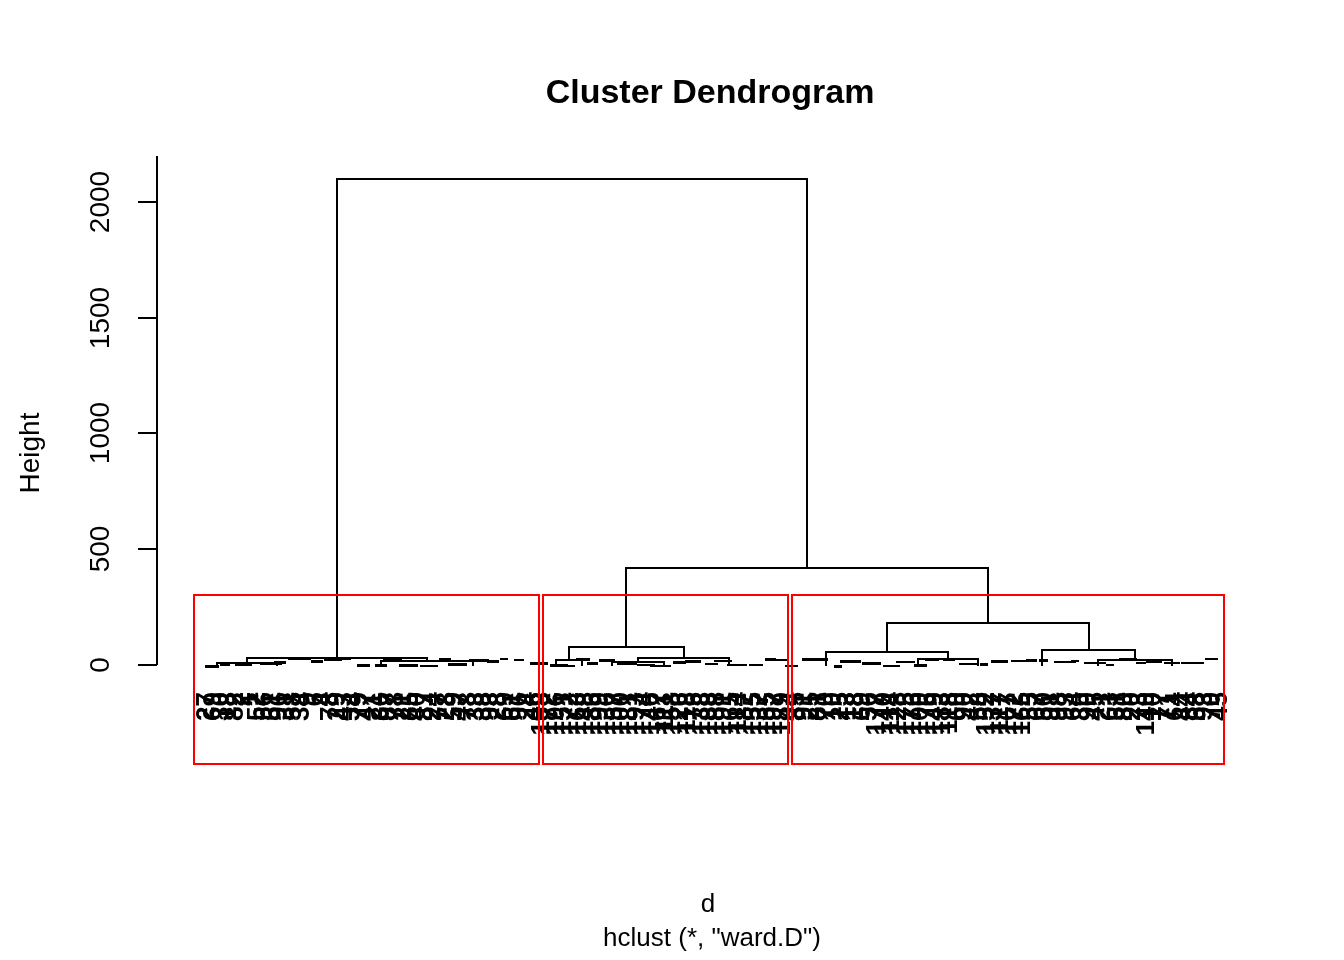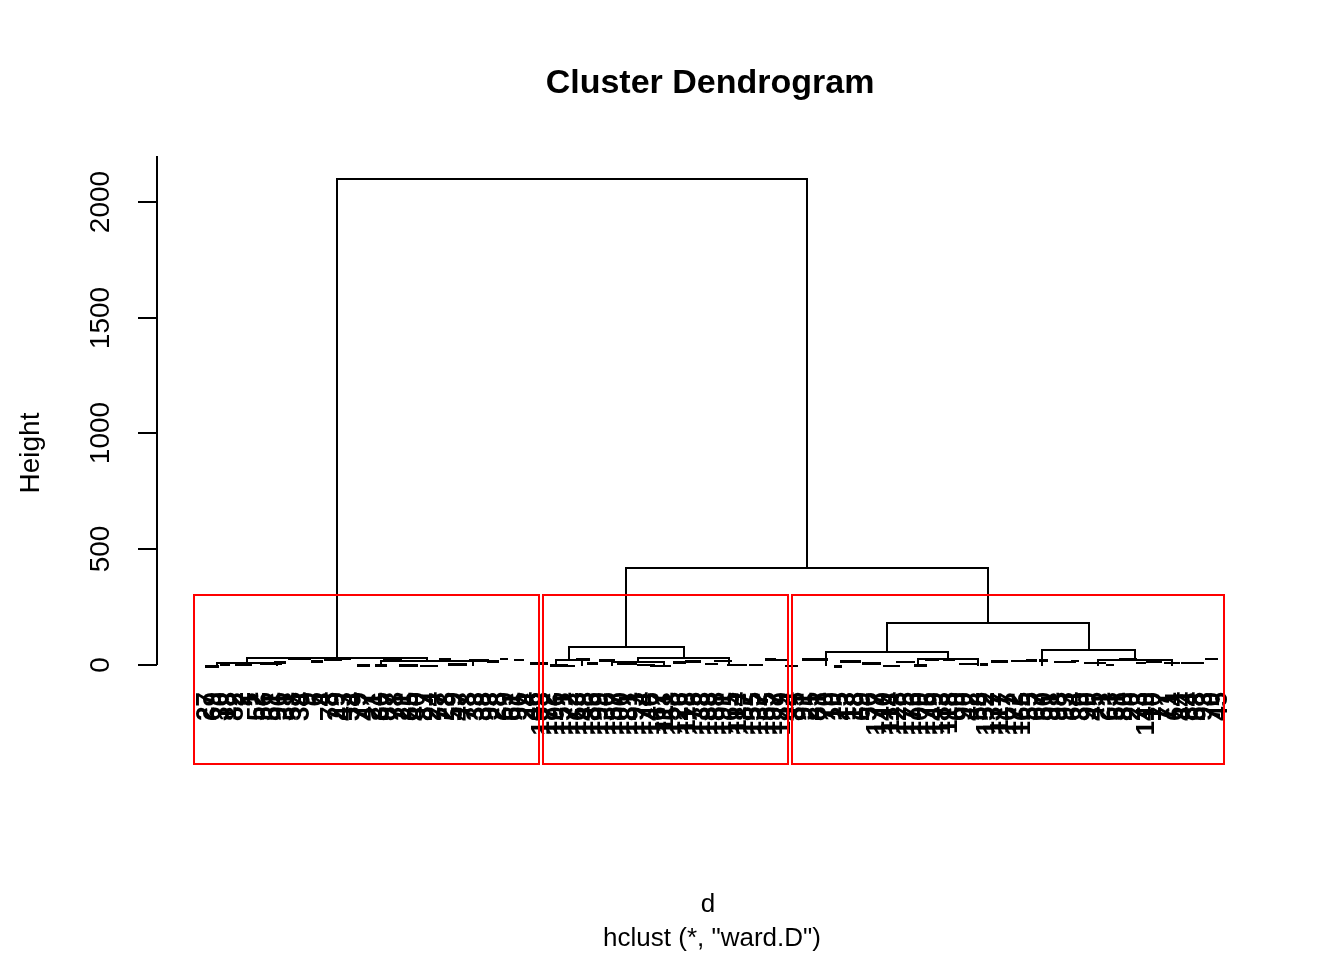--- a/index.html
+++ b/index.html
@@ -14,21 +14,21 @@
   .axis-caption{font-size:26px;}
   .tick-label{font-size:28px;position:absolute;}
   #y-axis-title{font-size:28px;}
   svg text.leaf{font-family:"Liberation Sans",sans-serif;font-size:26px;font-weight:bold;fill:#000;}
 </style>
 </head>
 <body>
 
 <div id="canvas">
 
-  <div id="chart-title" class="abs hcenter" style="left:710px;top:62px;">Cluster Dendrogram</div>
+  <div id="chart-title" class="abs hcenter" style="left:710px;top:72px;">Cluster Dendrogram</div>
 
   <div id="y-axis-title" class="abs vrot" style="left:30px;top:453px;">Height</div>
 
   <svg id="plot-svg" class="abs" style="left:0;top:0;" width="1344" height="960" viewBox="0 0 1344 960">
     <g id="g-axis" shape-rendering="crispEdges">
         <line x1="157" y1="156" x2="157" y2="665" stroke="#000000" stroke-width="2"></line>
         <line x1="138" y1="665" x2="157" y2="665" stroke="#000000" stroke-width="2"></line>
         <line x1="138" y1="549.2" x2="157" y2="549.2" stroke="#000000" stroke-width="2"></line>
         <line x1="138" y1="433.4" x2="157" y2="433.4" stroke="#000000" stroke-width="2"></line>
         <line x1="138" y1="317.6" x2="157" y2="317.6" stroke="#000000" stroke-width="2"></line>

